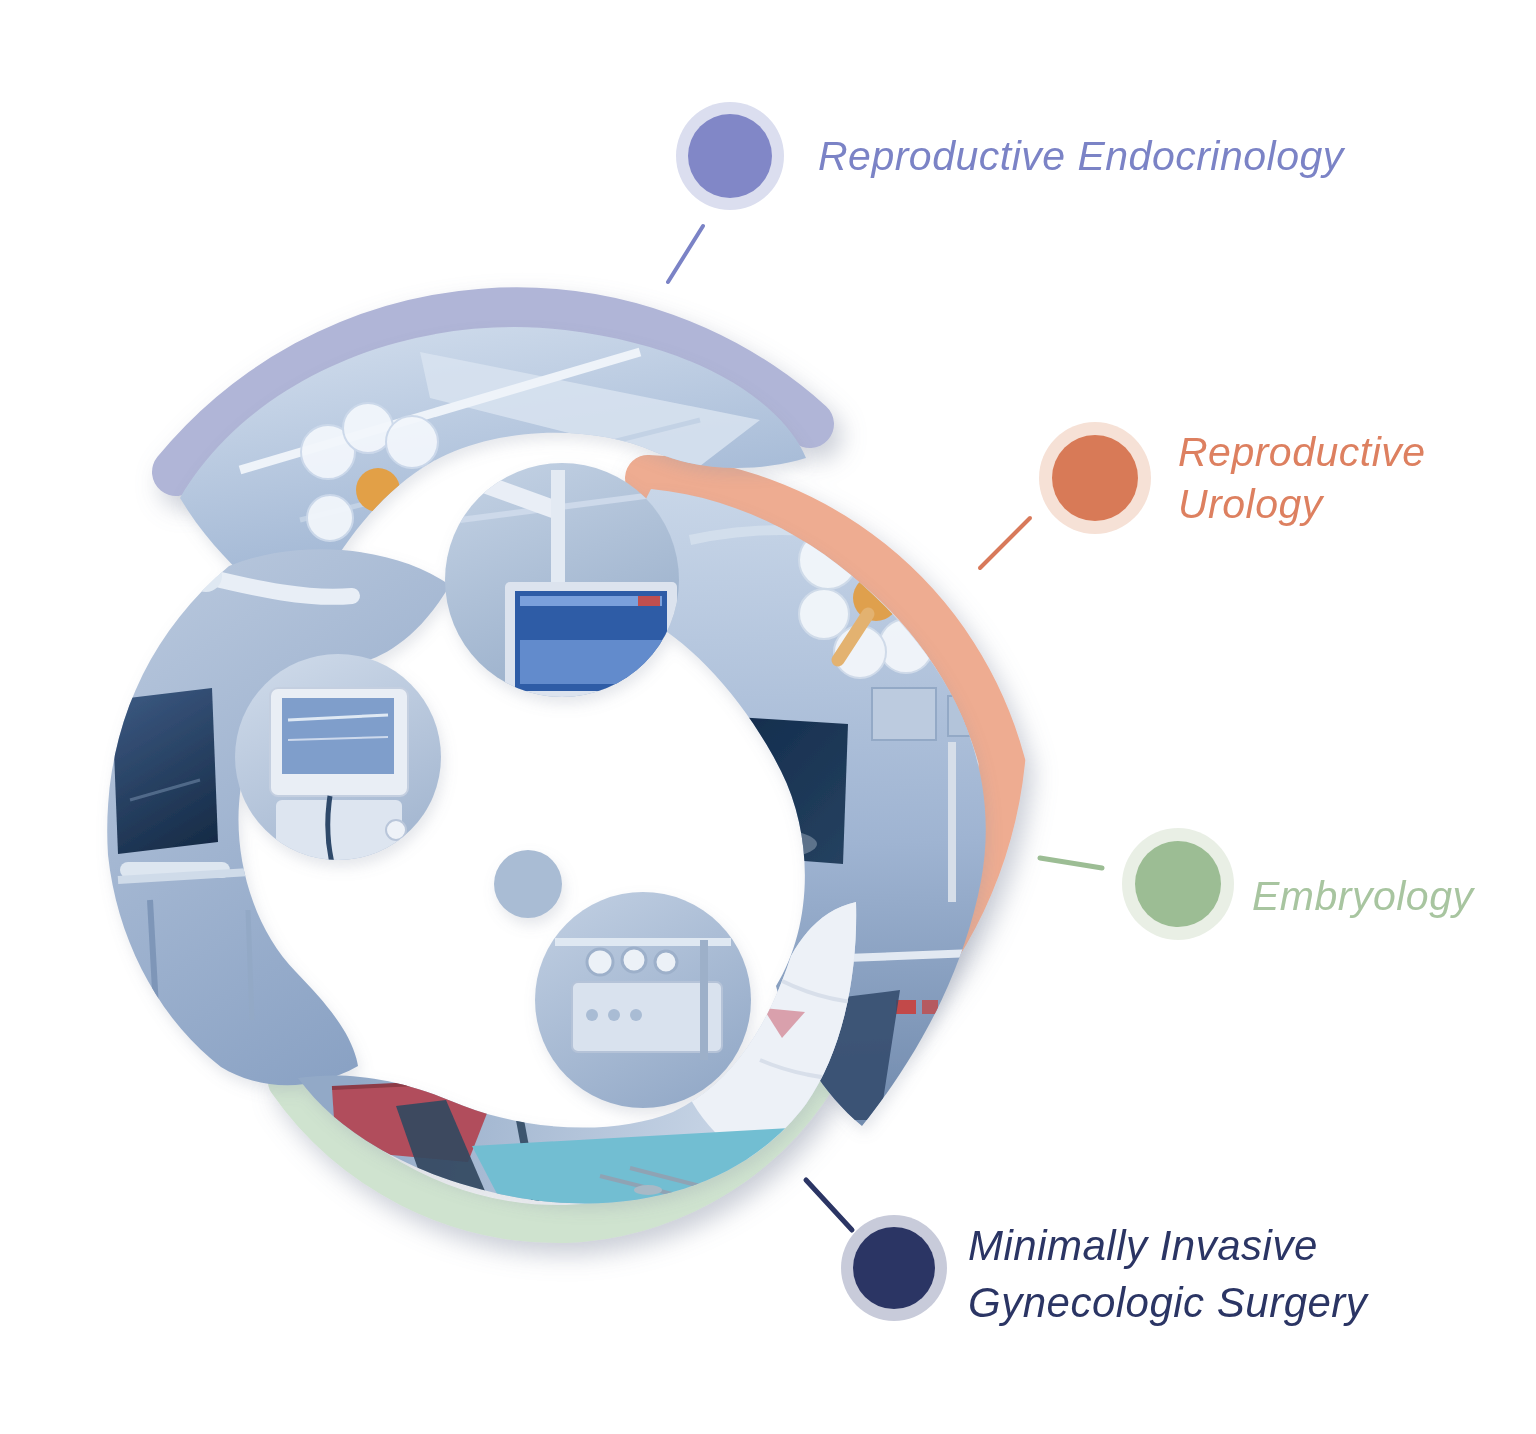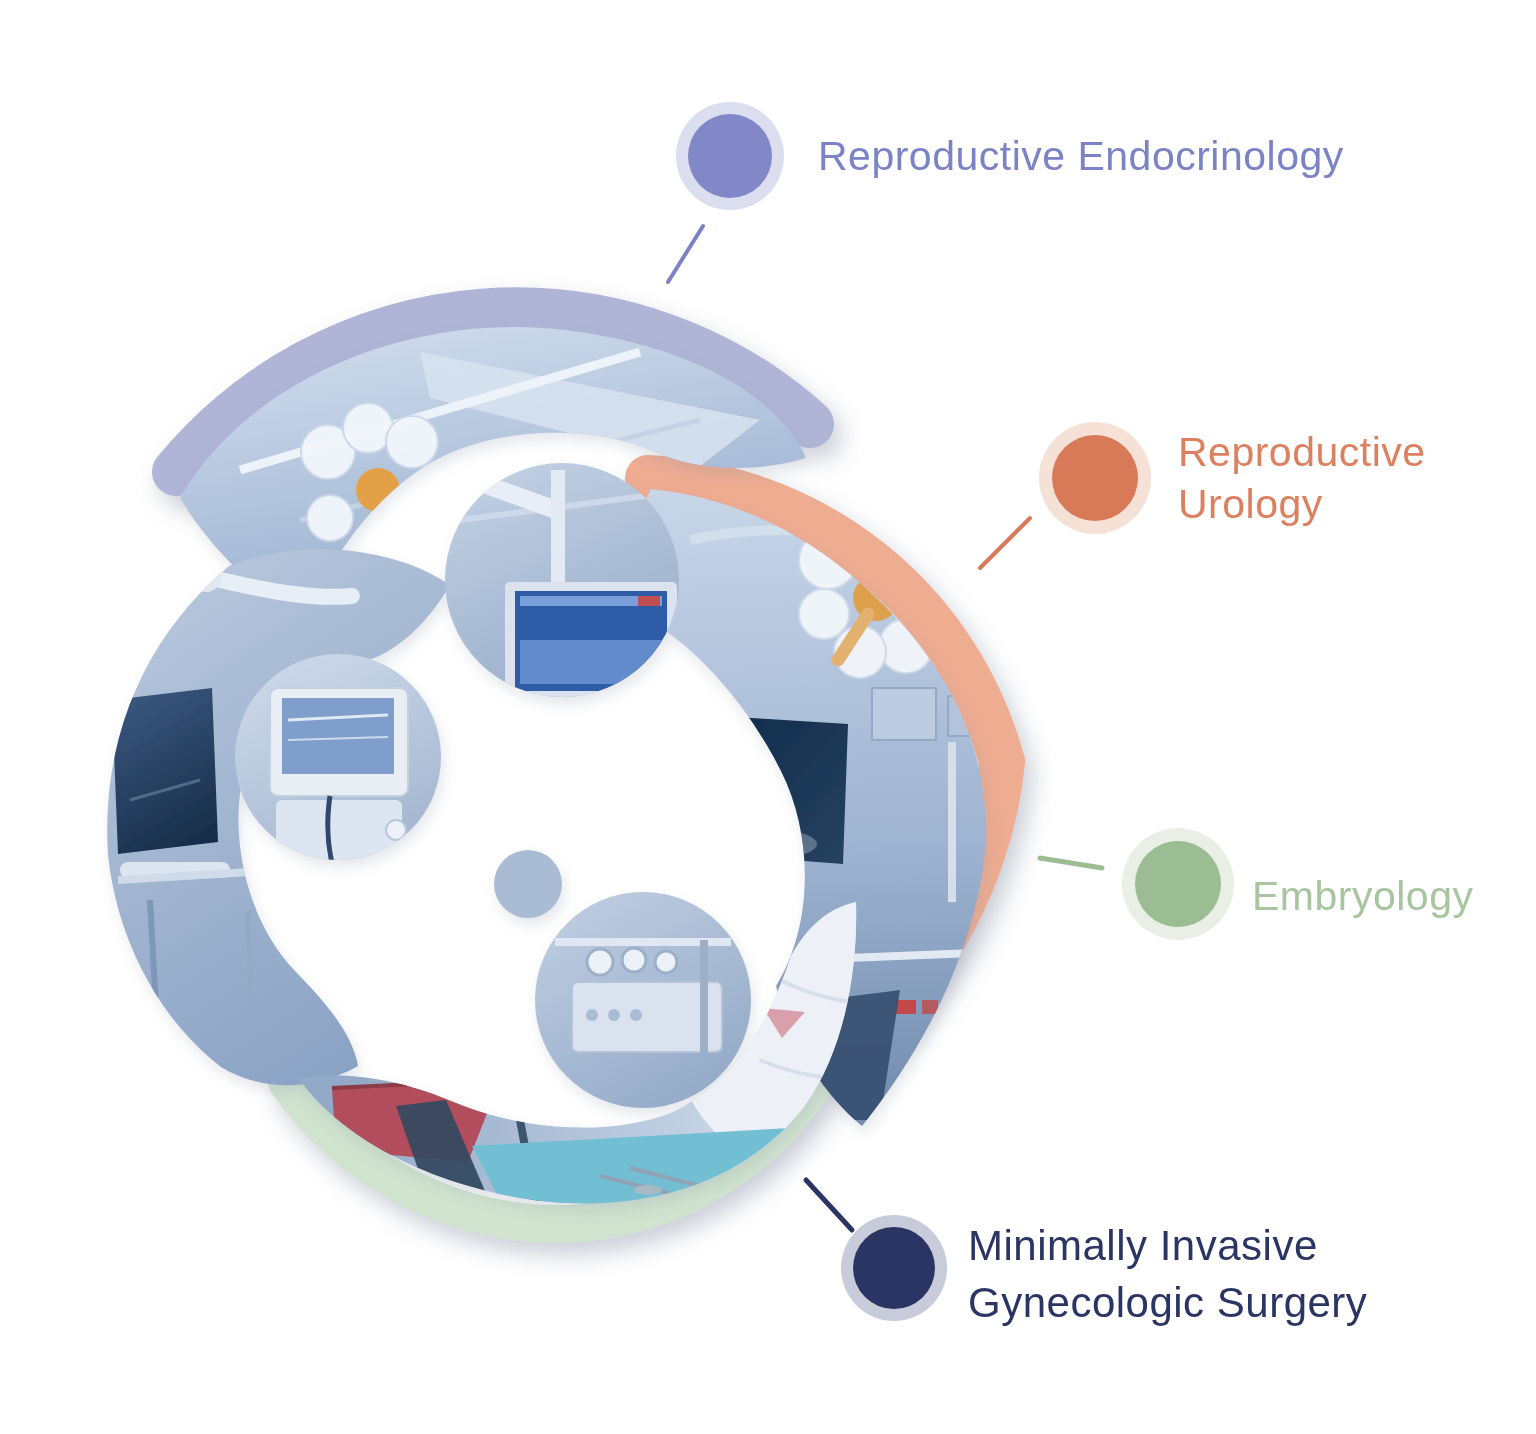--- a/index.html
+++ b/index.html
@@ -7,20 +7,21 @@
     padding: 0;
     background: #ffffff;
     font-family: "Liberation Sans", sans-serif;
   }
   .stage {
     position: relative;
     width: 1536px;
     height: 1434px;
     background: #ffffff;
     overflow: hidden;
+    font-style: italic;
   }
   svg { display: block; }
   text {
     font-family: "Liberation Sans", sans-serif;
     font-weight: 400;
     letter-spacing: 0.5px;
   }
 </style>
 </head>
 <body>

